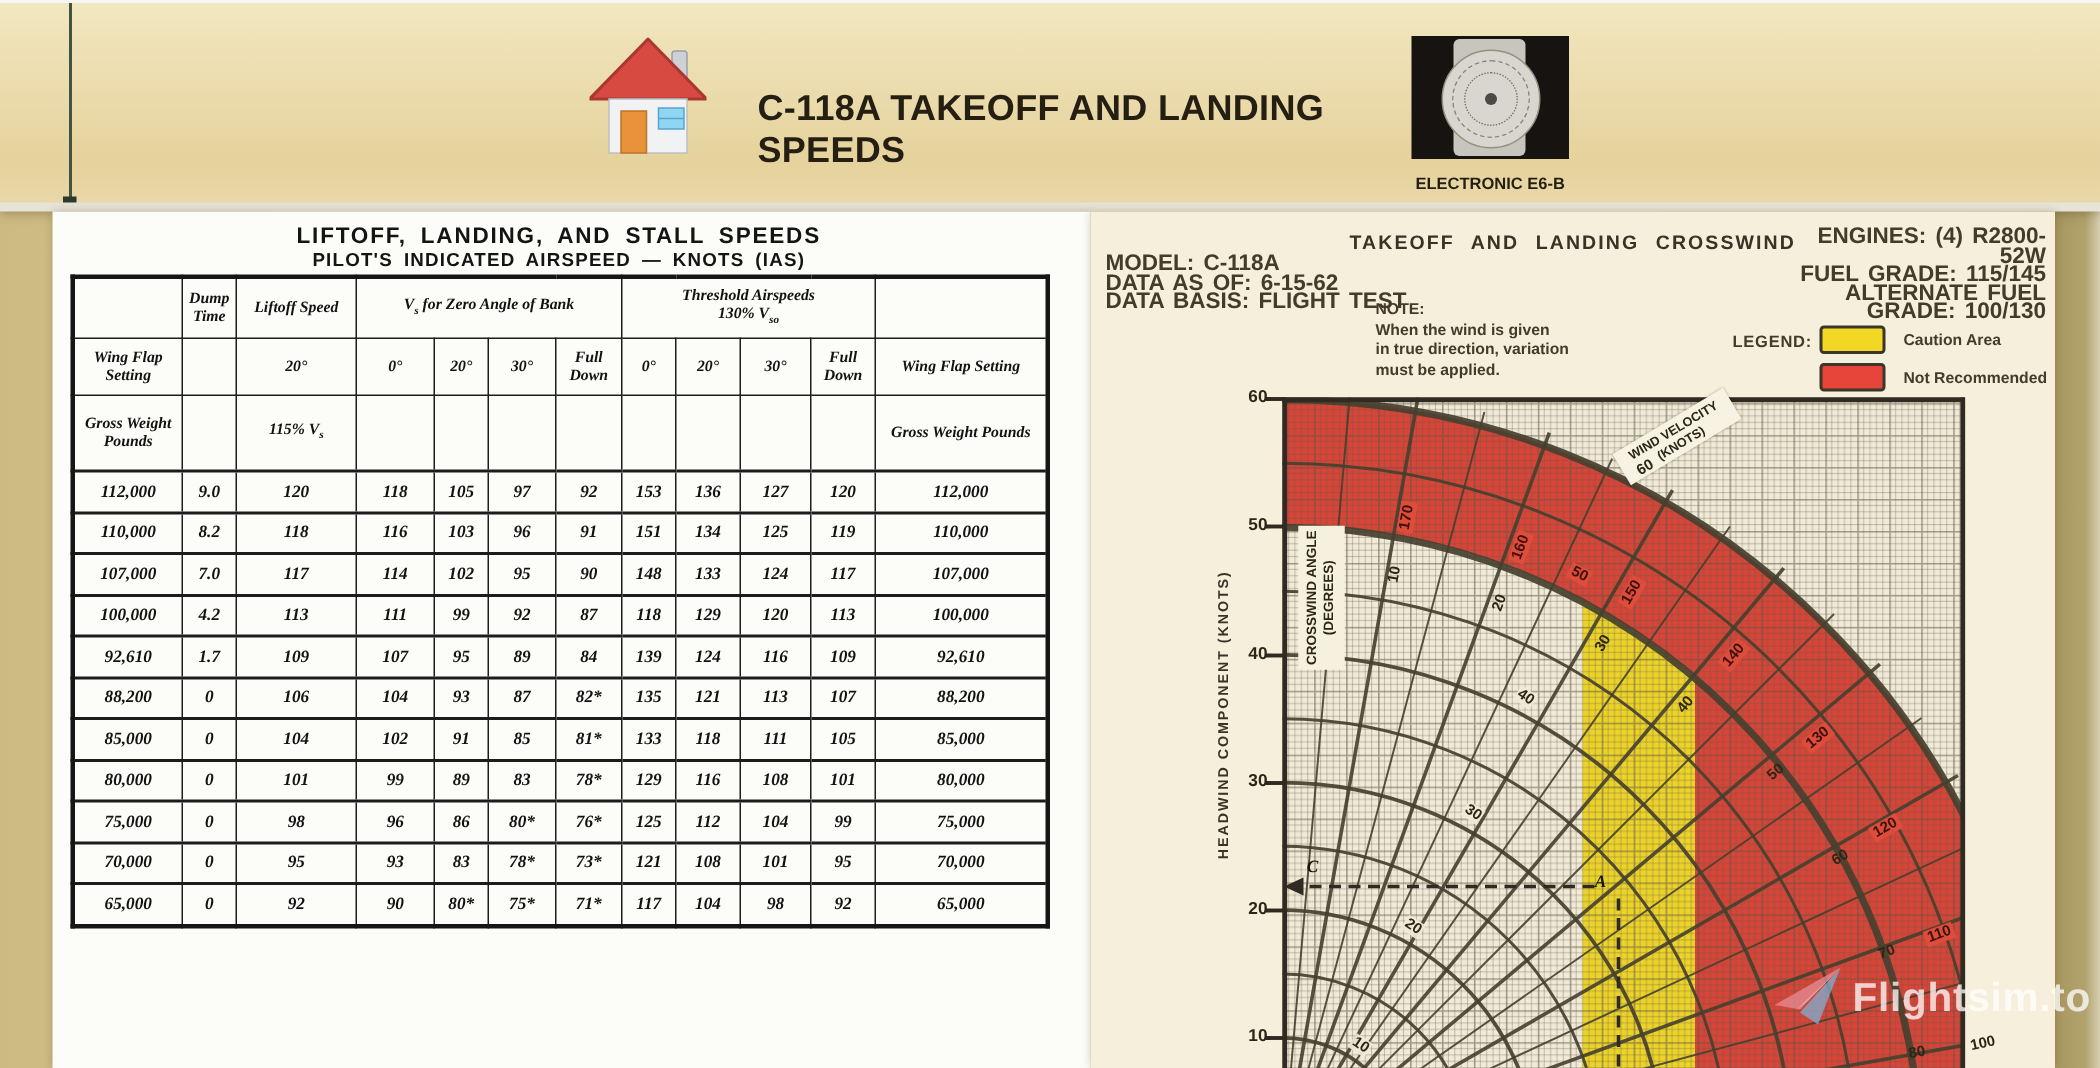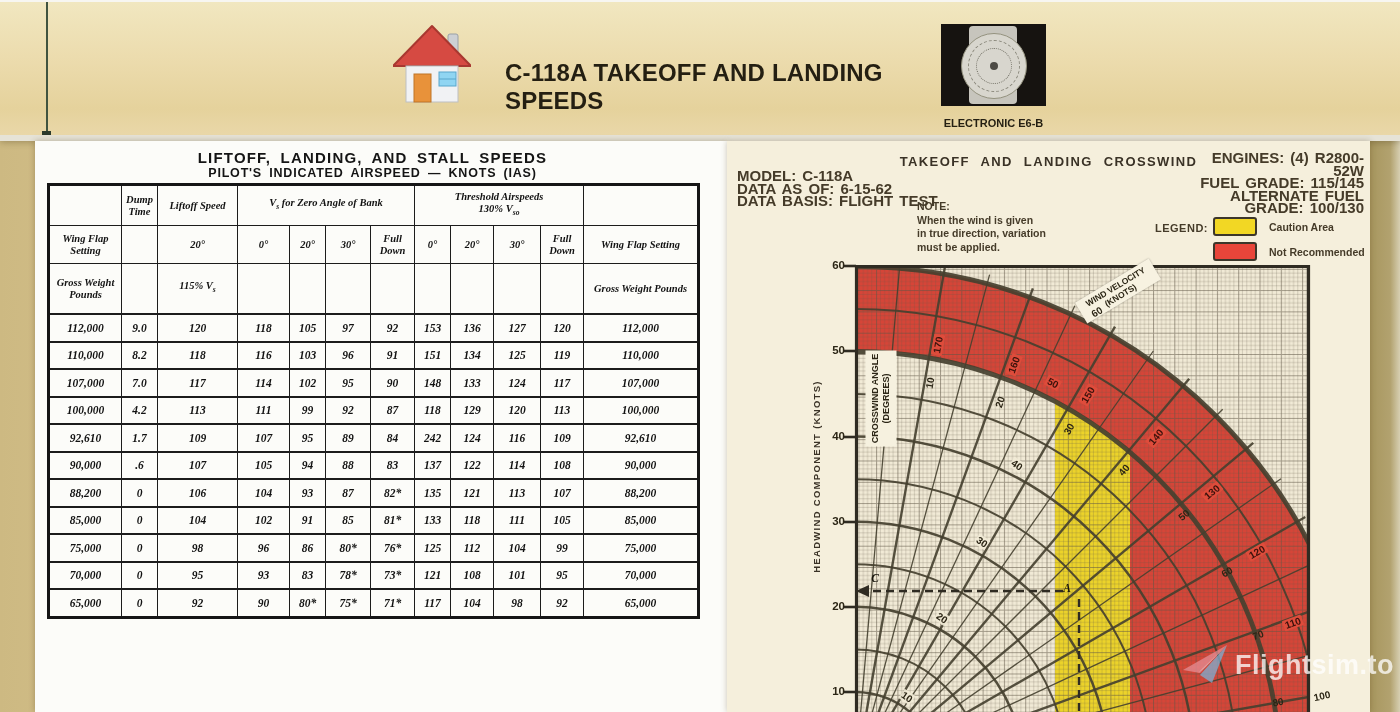--- a/index.html
+++ b/index.html
@@ -229,39 +229,25 @@
           <td>100,000</td>
         </tr>
         <tr class="dr">
           <td>92,610</td>
           <td>1.7</td>
           <td>109</td>
           <td>107</td>
           <td>95</td>
           <td>89</td>
           <td>84</td>
-          <td>242</td>
+          <td>139</td>
           <td>124</td>
           <td>116</td>
           <td>109</td>
           <td>92,610</td>
-        </tr>
-        <tr class="dr">
-          <td>90,000</td>
-          <td>.6</td>
-          <td>107</td>
-          <td>105</td>
-          <td>94</td>
-          <td>88</td>
-          <td>83</td>
-          <td>137</td>
-          <td>122</td>
-          <td>114</td>
-          <td>108</td>
-          <td>90,000</td>
         </tr>
         <tr class="dr">
           <td>88,200</td>
           <td>0</td>
           <td>106</td>
           <td>104</td>
           <td>93</td>
           <td>87</td>
           <td>82*</td>
           <td>135</td>
@@ -276,20 +262,34 @@
           <td>104</td>
           <td>102</td>
           <td>91</td>
           <td>85</td>
           <td>81*</td>
           <td>133</td>
           <td>118</td>
           <td>111</td>
           <td>105</td>
           <td>85,000</td>
+        </tr>
+        <tr class="dr">
+          <td>80,000</td>
+          <td>0</td>
+          <td>101</td>
+          <td>99</td>
+          <td>89</td>
+          <td>83</td>
+          <td>78*</td>
+          <td>129</td>
+          <td>116</td>
+          <td>108</td>
+          <td>101</td>
+          <td>80,000</td>
         </tr>
         <tr class="dr">
           <td>75,000</td>
           <td>0</td>
           <td>98</td>
           <td>96</td>
           <td>86</td>
           <td>80*</td>
           <td>76*</td>
           <td>125</td>

